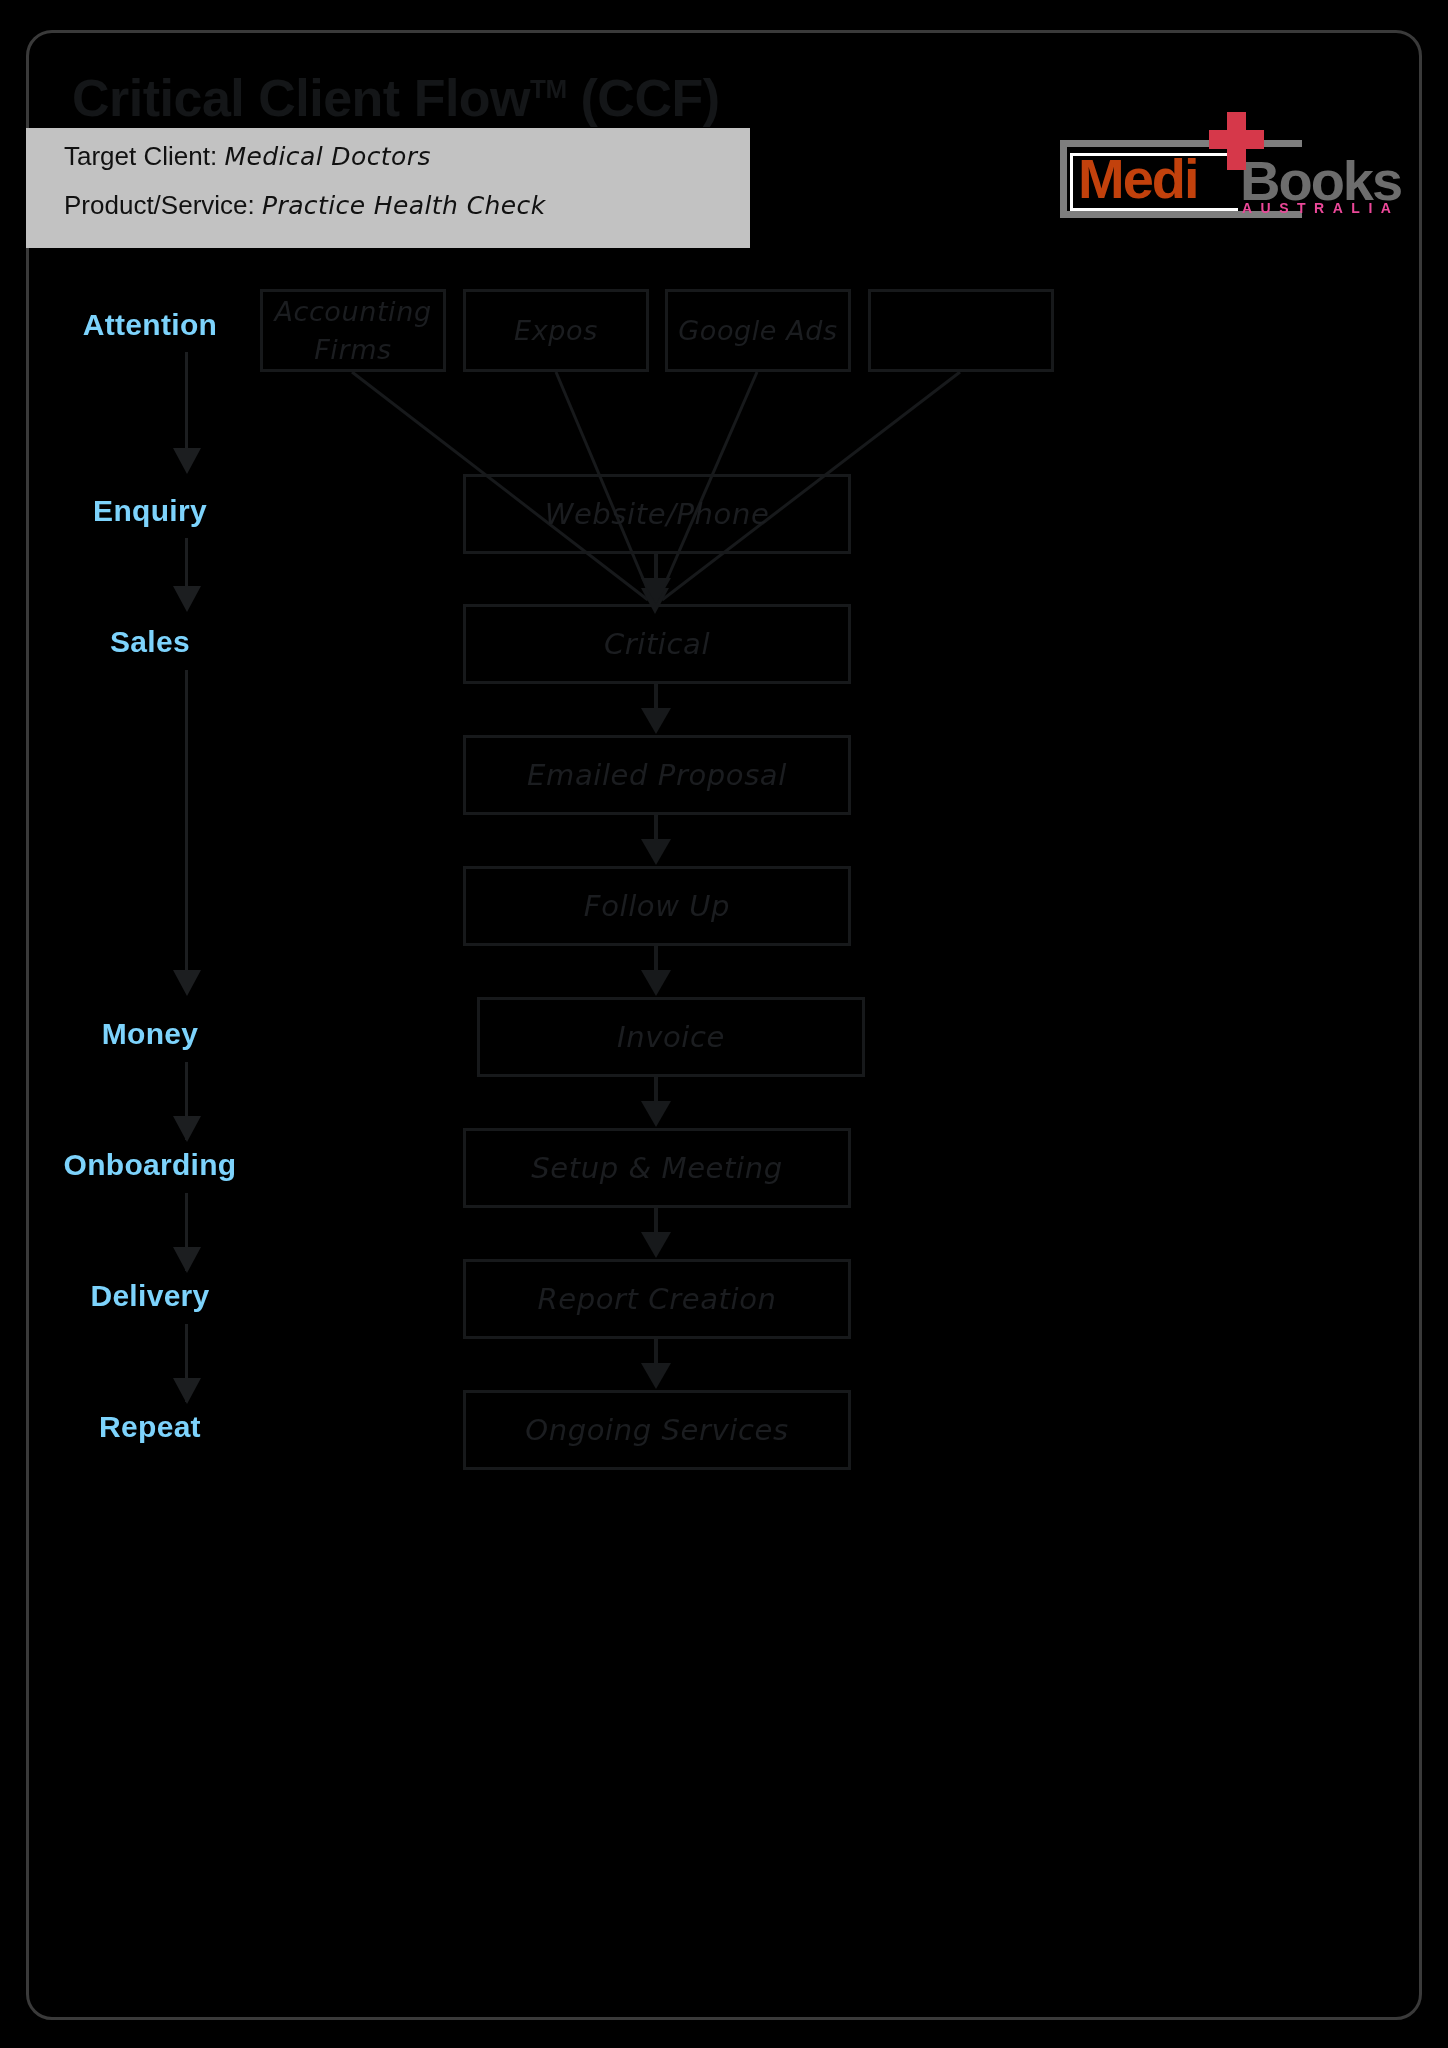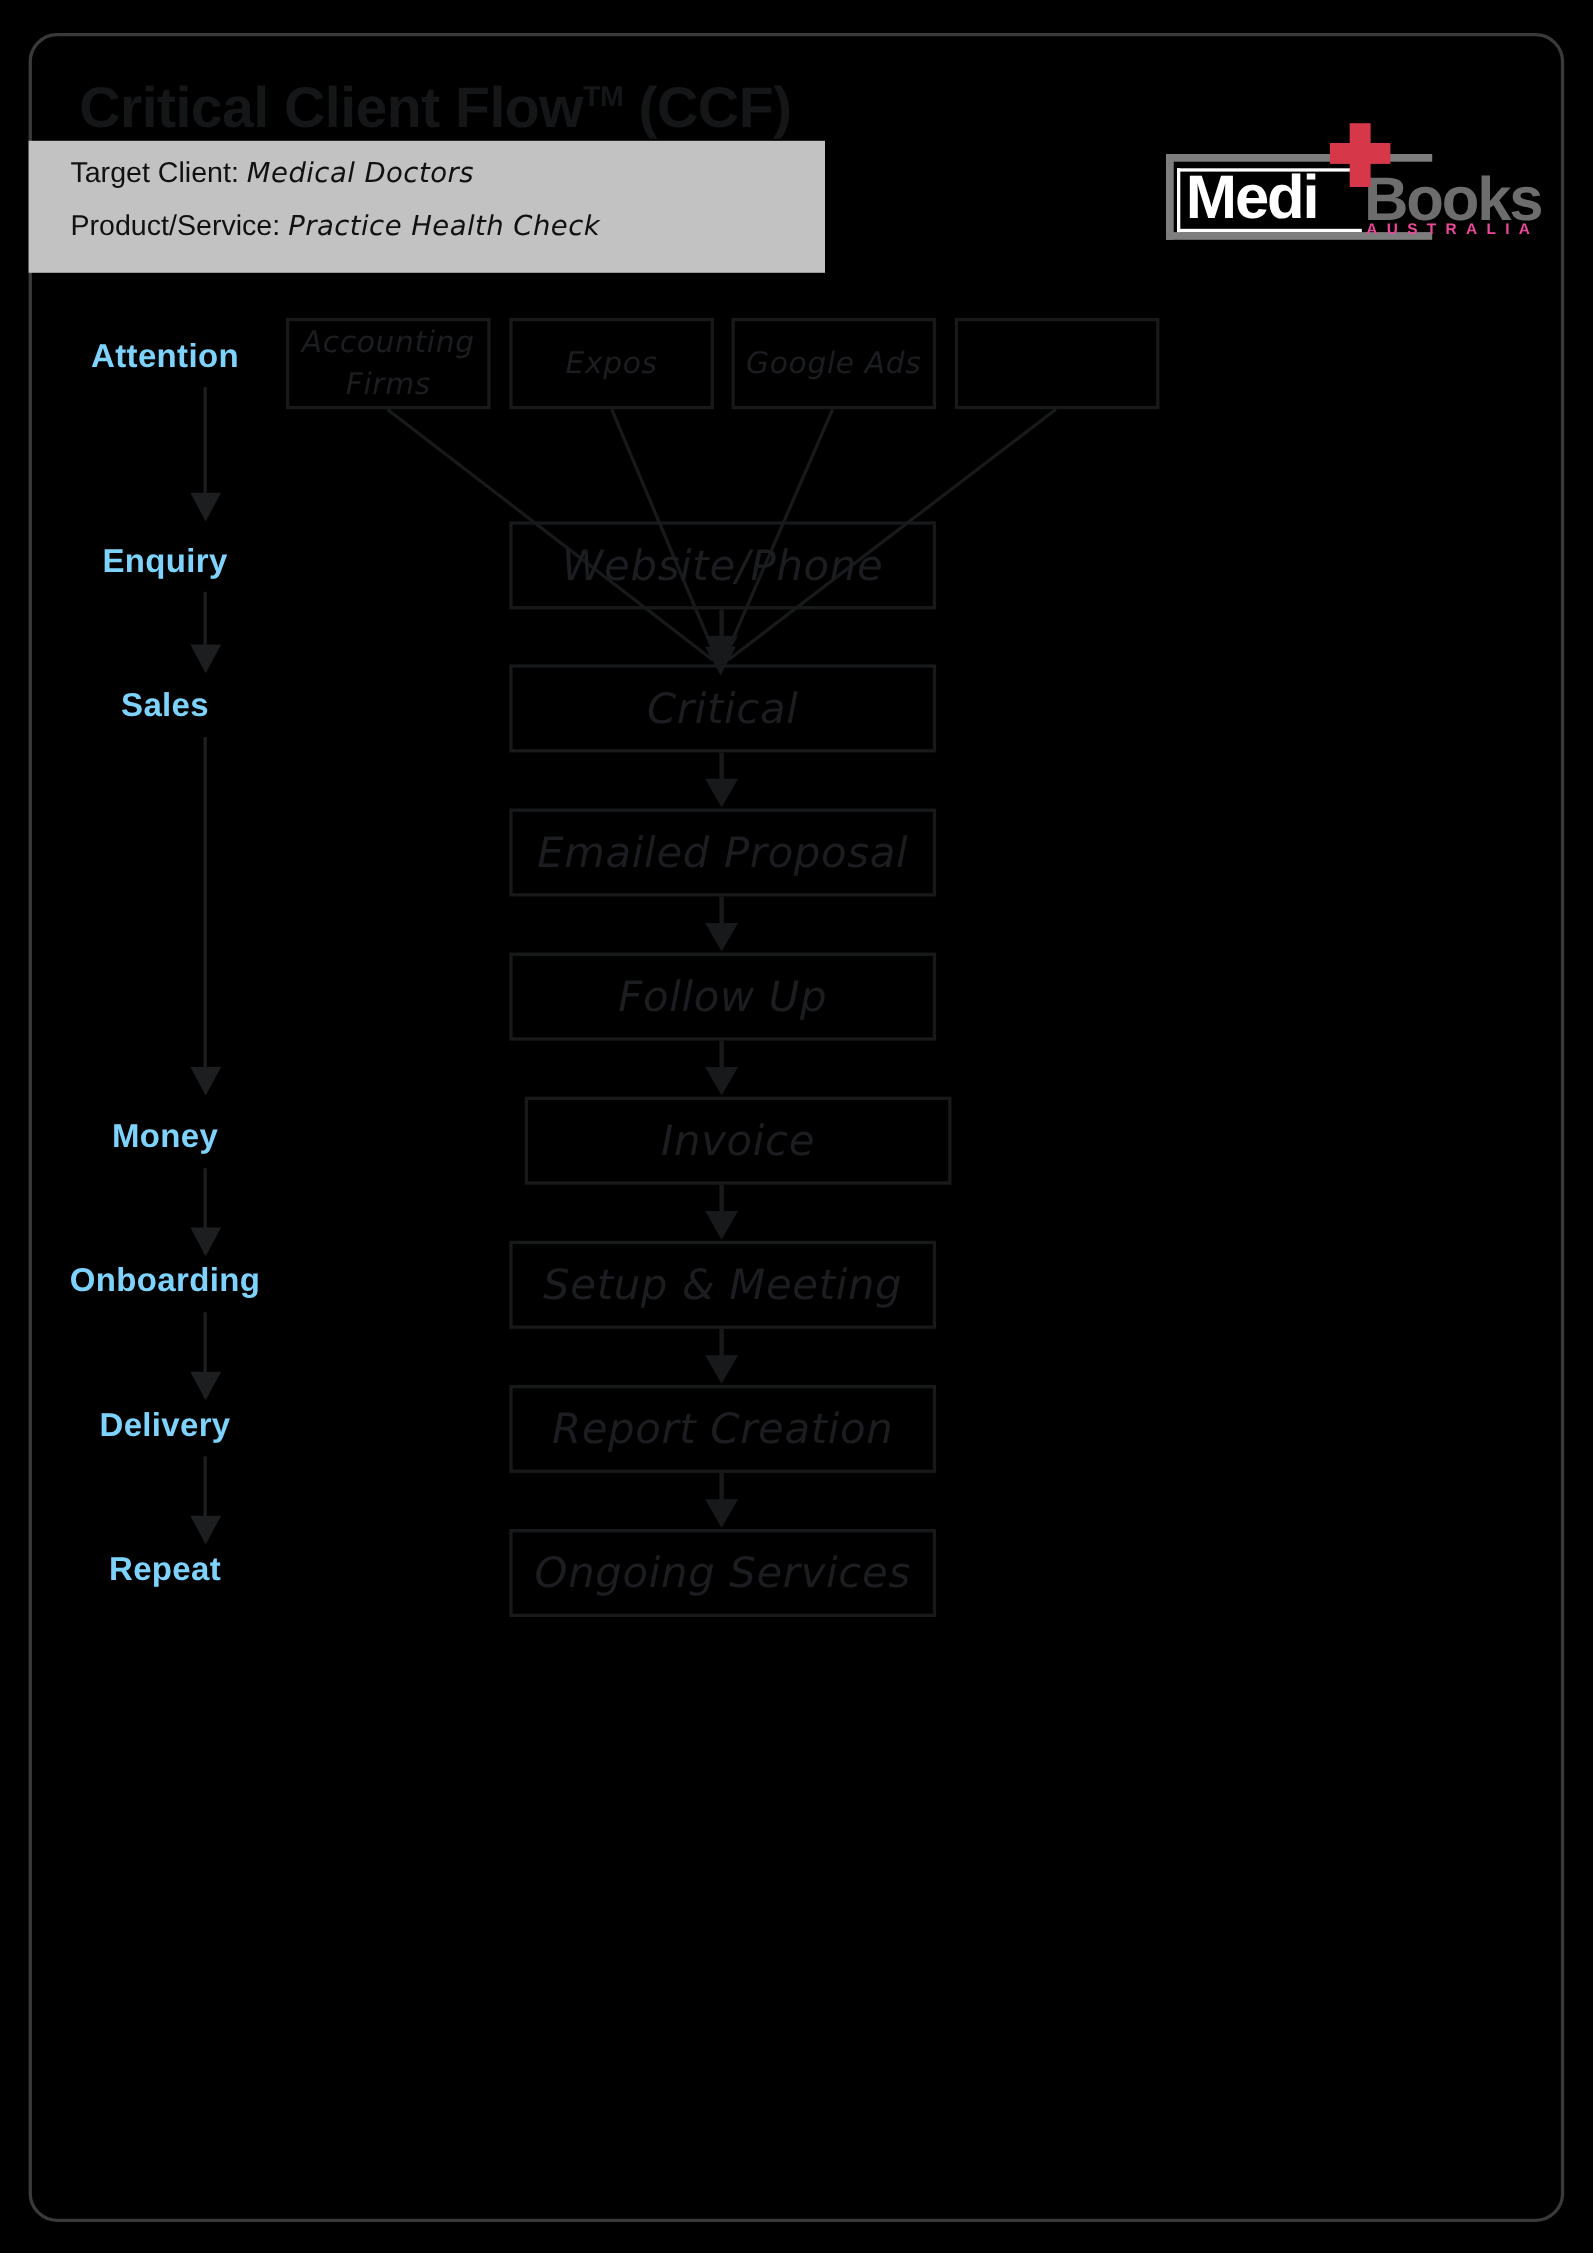--- a/index.html
+++ b/index.html
@@ -98,21 +98,21 @@
     height: 58px;
     border: 3px solid #ffffff;
     border-right: none;
   }
   .logo-medi {
     position: absolute;
     left: 76px;
     top: 36px;
     font-size: 56px;
     font-weight: bold;
-    color: #ffffff;
+    color: #c2410c;
     letter-spacing: -2px;
     line-height: 62px;
   }
   .logo-books {
     position: absolute;
     left: 238px;
     top: 38px;
     font-size: 56px;
     font-weight: bold;
     color: #6d6d6d;
@@ -185,21 +185,21 @@
   .box {
     position: absolute;
     border: 3px solid #17191b;
     display: flex;
     align-items: center;
     justify-content: center;
     text-align: center;
     color: #1b1d20;
     font-family: "DejaVu Sans", sans-serif;
     font-style: italic;
-    font-size: 38px;
+    font-size: 29px;
     letter-spacing: 0.6px;
     line-height: 38px;
     padding: 4px 8px;
   }
   .box.small-text { font-size: 27px; }
 
   
   .flow-line {
     position: absolute;
     left: 654px;

